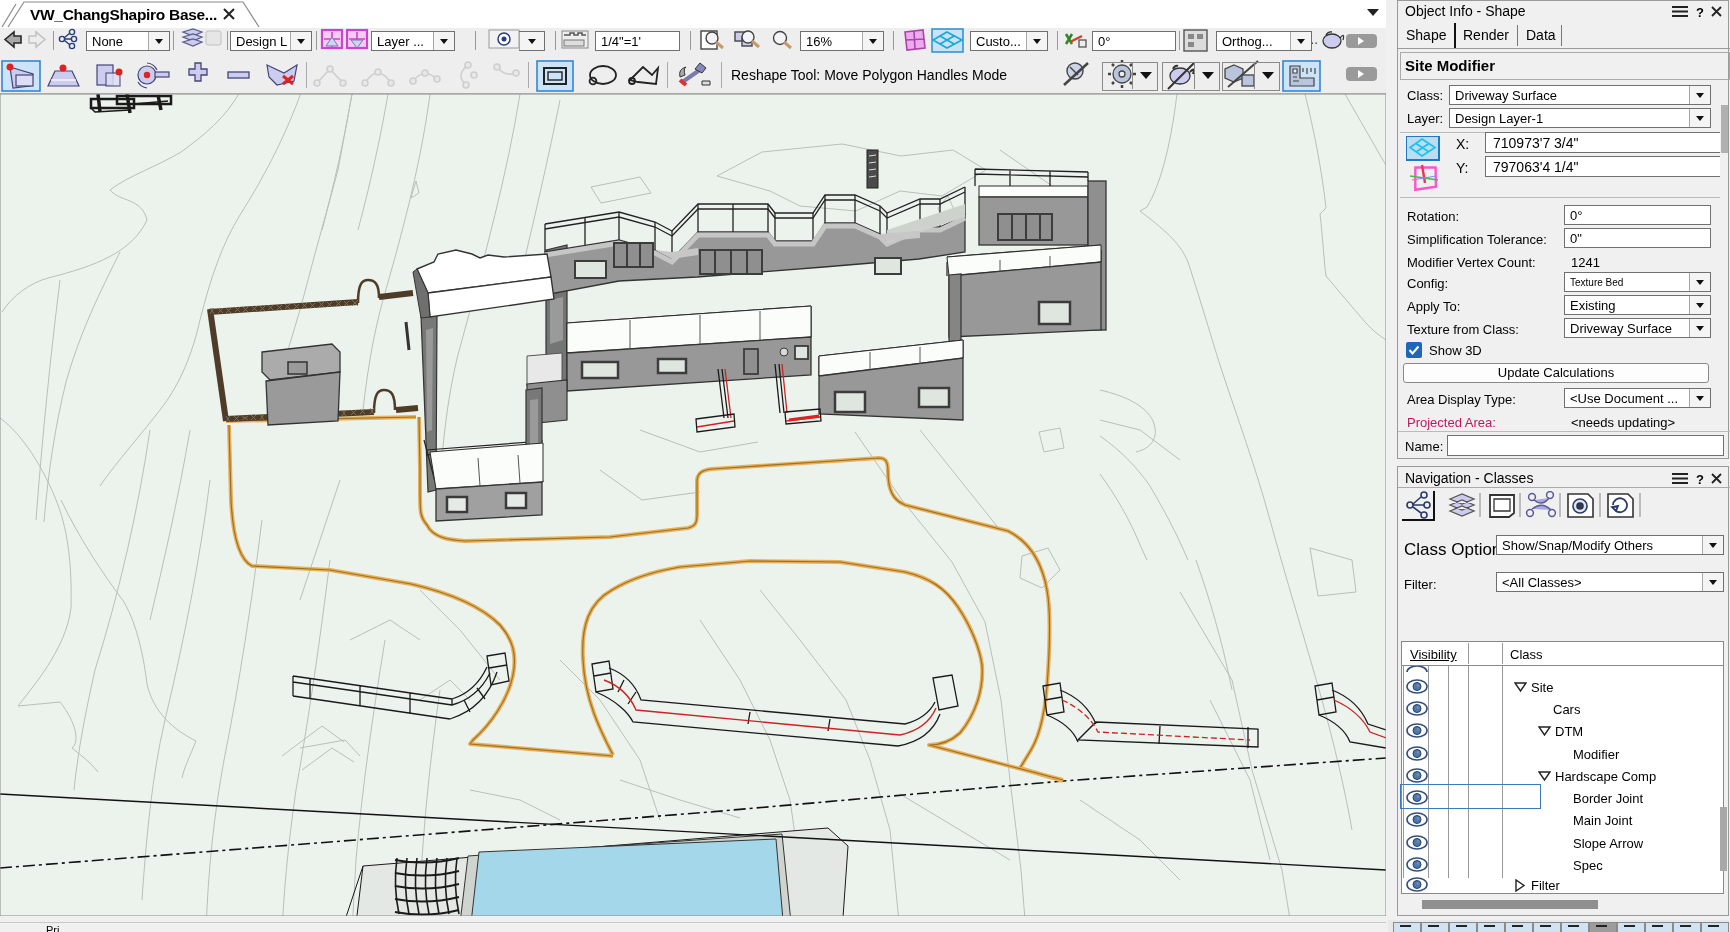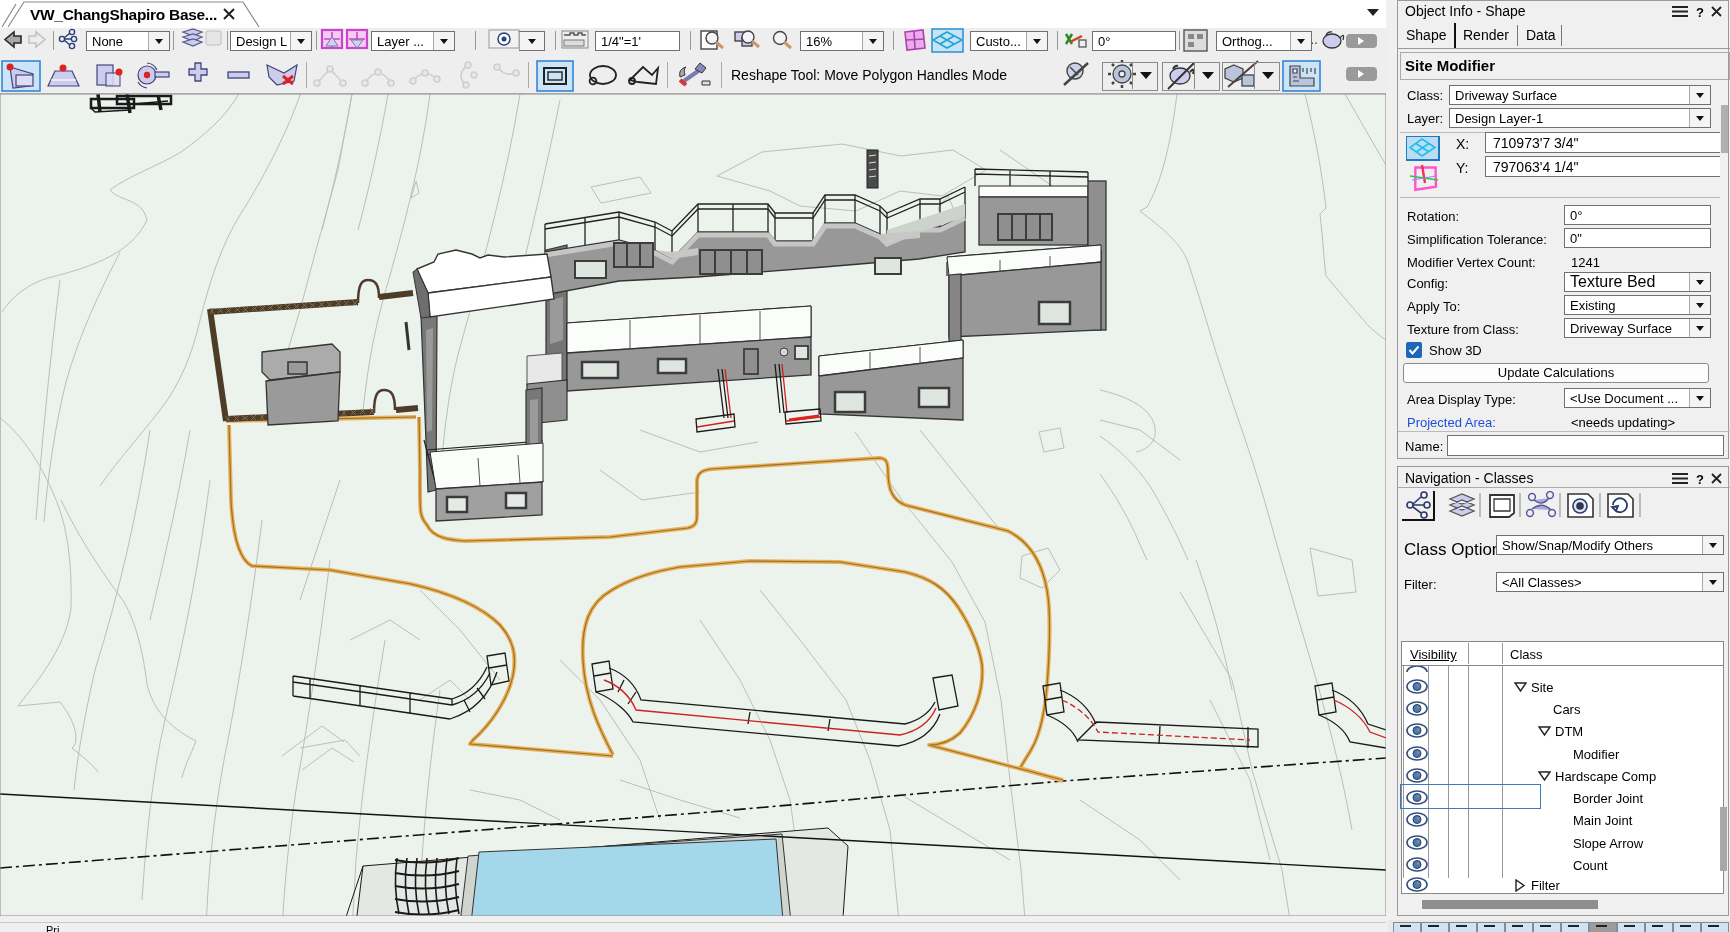--- a/index.html
+++ b/index.html
@@ -529,21 +529,21 @@
 <div style="position:absolute;left:5px;top:50%;transform:translateY(-50%);font-size:13px;white-space:nowrap;">0°</div>
     </div>
     <div style="position:absolute;left:9px;top:231px;font-size:13px;color:#000;white-space:nowrap;">Simplification Tolerance:</div>
     <div style="position:absolute;left:166px;top:227px;width:147px;height:20px;background:#fff;border:1px solid #707070;box-sizing:border-box;">
 <div style="position:absolute;left:5px;top:50%;transform:translateY(-50%);font-size:13px;white-space:nowrap;">0"</div>
     </div>
     <div style="position:absolute;left:9px;top:254px;font-size:13px;color:#000;white-space:nowrap;">Modifier Vertex Count:</div>
     <div style="position:absolute;left:173px;top:254px;font-size:13px;color:#000;white-space:nowrap;">1241</div>
     <div style="position:absolute;left:9px;top:275px;font-size:13px;color:#000;white-space:nowrap;">Config:</div>
     <div style="position:absolute;left:166px;top:271px;width:147px;height:20px;background:#fff;border:1px solid #707070;box-sizing:border-box;">
-<div style="position:absolute;left:5px;top:50%;transform:translateY(-50%);font-size:16px;color:#000;white-space:nowrap;text-align:center;">Texture Bed</div>
+<div style="position:absolute;left:5px;top:50%;transform:translateY(-50%);font-size:10px;color:#000;white-space:nowrap;text-align:center;">Texture Bed</div>
 <div style="position:absolute;right:0;top:0;width:20px;height:100%;background:#f4f4f4;border-left:1px solid #a8a8a8;"></div>
 <div style="position:absolute;right:6px;top:50%;margin-top:-2px;width:0;height:0;border-left:4.5px solid transparent;border-right:4.5px solid transparent;border-top:5px solid #111;"></div>
 </div>
     <div style="position:absolute;left:9px;top:298px;font-size:13px;color:#000;white-space:nowrap;">Apply To:</div>
     <div style="position:absolute;left:166px;top:294px;width:147px;height:20px;background:#fff;border:1px solid #707070;box-sizing:border-box;">
 <div style="position:absolute;left:5px;top:50%;transform:translateY(-50%);font-size:13px;color:#000;white-space:nowrap;">Existing</div>
 <div style="position:absolute;right:0;top:0;width:20px;height:100%;background:#f4f4f4;border-left:1px solid #a8a8a8;"></div>
 <div style="position:absolute;right:6px;top:50%;margin-top:-2px;width:0;height:0;border-left:4.5px solid transparent;border-right:4.5px solid transparent;border-top:5px solid #111;"></div>
 </div>
     <div style="position:absolute;left:9px;top:321px;font-size:13px;color:#000;white-space:nowrap;">Texture from Class:</div>
@@ -557,21 +557,21 @@
       <path d="M3.5,8 L6.5,11.5 L12.5,4.5" fill="none" stroke="#fff" stroke-width="2"></path>
     </svg>
     <div style="position:absolute;left:31px;top:342px;font-size:13px;color:#000;white-space:nowrap;">Show 3D</div>
     <div style="position:absolute;left:5px;top:362px;width:306px;height:20px;background:#fdfdfd;border:1px solid #8a8a8a;border-radius:3px;box-sizing:border-box;text-align:center;font-size:13px;line-height:18px;">Update Calculations</div>
     <div style="position:absolute;left:9px;top:391px;font-size:13px;color:#000;white-space:nowrap;">Area Display Type:</div>
     <div style="position:absolute;left:166px;top:387px;width:147px;height:20px;background:#fff;border:1px solid #707070;box-sizing:border-box;">
 <div style="position:absolute;left:5px;top:50%;transform:translateY(-50%);font-size:13px;color:#000;white-space:nowrap;">&lt;Use Document ...</div>
 <div style="position:absolute;right:0;top:0;width:20px;height:100%;background:#f4f4f4;border-left:1px solid #a8a8a8;"></div>
 <div style="position:absolute;right:6px;top:50%;margin-top:-2px;width:0;height:0;border-left:4.5px solid transparent;border-right:4.5px solid transparent;border-top:5px solid #111;"></div>
 </div>
-    <div style="position:absolute;left:9px;top:414px;font-size:13px;color:#1d4ed8;white-space:nowrap;">Projected Area:</div>
+    <div style="position:absolute;left:9px;top:414px;font-size:13px;color:#be185d;white-space:nowrap;">Projected Area:</div>
     <div style="position:absolute;left:173px;top:414px;font-size:13px;color:#000;white-space:nowrap;">&lt;needs updating&gt;</div>
     <div style="position:absolute;left:0px;top:430px;width:332px;height:1px;background:#bbb;"></div>
     <div style="position:absolute;left:7px;top:438px;font-size:13px;color:#000;white-space:nowrap;">Name:</div>
     <div style="position:absolute;left:49px;top:434px;width:277px;height:21px;background:#fff;border:1px solid #707070;box-sizing:border-box;">
 <div style="position:absolute;left:5px;top:50%;transform:translateY(-50%);font-size:13px;white-space:nowrap;"></div>
     </div>
     <div style="position:absolute;left:322px;top:104px;width:8px;height:322px;background:#f0f0f0;"></div>
     <div style="position:absolute;left:323px;top:104px;width:7px;height:48px;background:#b0b0b0;"></div>
   </div>
 <div class="abs" style="left:1397px;top:466px;width:332px;height:450px;background:#f0f0f0;border:1px solid #9a9a9a;box-sizing:border-box;z-index:4;">
@@ -702,21 +702,21 @@
 <ellipse cx="11" cy="7.5" rx="10" ry="6.5" fill="#fff" stroke="#33507a" stroke-width="1.6"></ellipse>
 <circle cx="11" cy="7.5" r="4" fill="#4a7ab5" stroke="#23406a" stroke-width="1"></circle>
 <circle cx="12" cy="6.5" r="1.4" fill="#888"></circle>
 </svg>
     <div style="position:absolute;left:175px;top:369px;font-size:13px;color:#000;white-space:nowrap;text-align:right;">Slope Arrow</div>
     <svg style="position:absolute;left:8px;top:390px;" width="22" height="15">
 <ellipse cx="11" cy="7.5" rx="10" ry="6.5" fill="#fff" stroke="#33507a" stroke-width="1.6"></ellipse>
 <circle cx="11" cy="7.5" r="4" fill="#4a7ab5" stroke="#23406a" stroke-width="1"></circle>
 <circle cx="12" cy="6.5" r="1.4" fill="#888"></circle>
 </svg>
-    <div style="position:absolute;left:175px;top:391px;font-size:13px;color:#000;white-space:nowrap;">Count</div>
+    <div style="position:absolute;left:175px;top:391px;font-size:13px;color:#000;white-space:nowrap;">Spec</div>
     <svg style="position:absolute;left:8px;top:410px;" width="22" height="15">
 <ellipse cx="11" cy="7.5" rx="10" ry="6.5" fill="#fff" stroke="#33507a" stroke-width="1.6"></ellipse>
 <circle cx="11" cy="7.5" r="4" fill="#4a7ab5" stroke="#23406a" stroke-width="1"></circle>
 <circle cx="12" cy="6.5" r="1.4" fill="#888"></circle>
 </svg>
     <svg style="position:absolute;left:116px;top:412px;" width="12" height="13">
       <path d="M2,1 L2,12 L10,6.5 Z" fill="none" stroke="#222" stroke-width="1.4"></path>
     </svg>
     <div style="position:absolute;left:133px;top:411px;font-size:13px;color:#000;white-space:nowrap;">Filter</div>
     <div style="position:absolute;left:2px;top:317px;width:139px;height:23px;border:1px solid #3a7abf;"></div>

